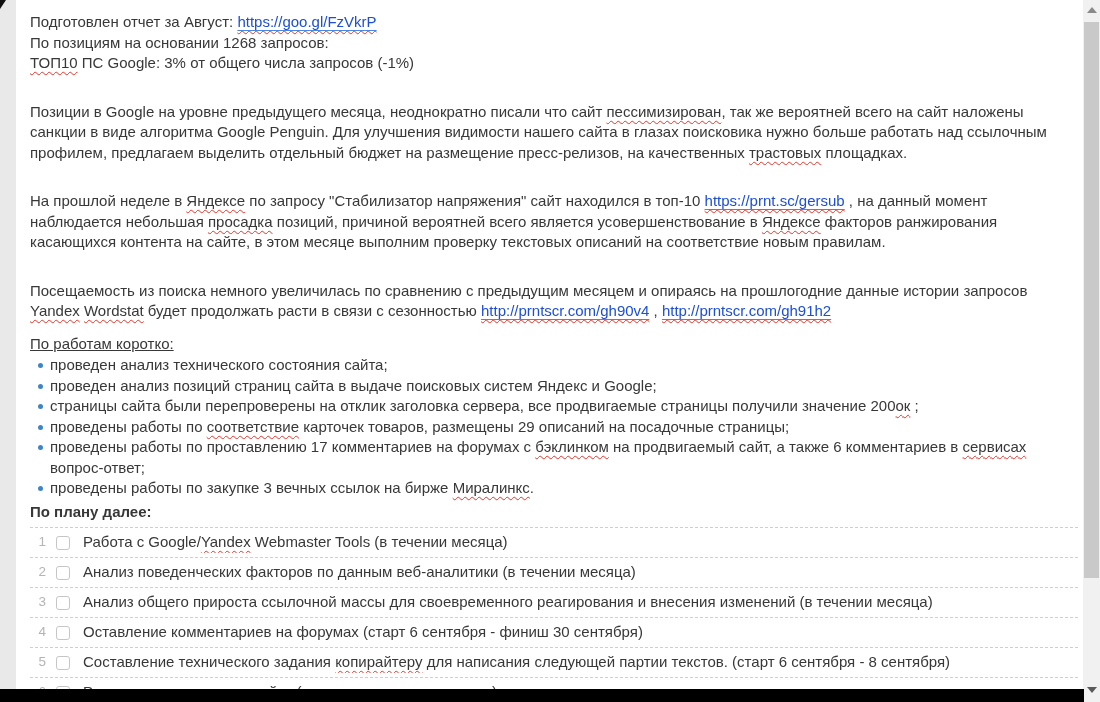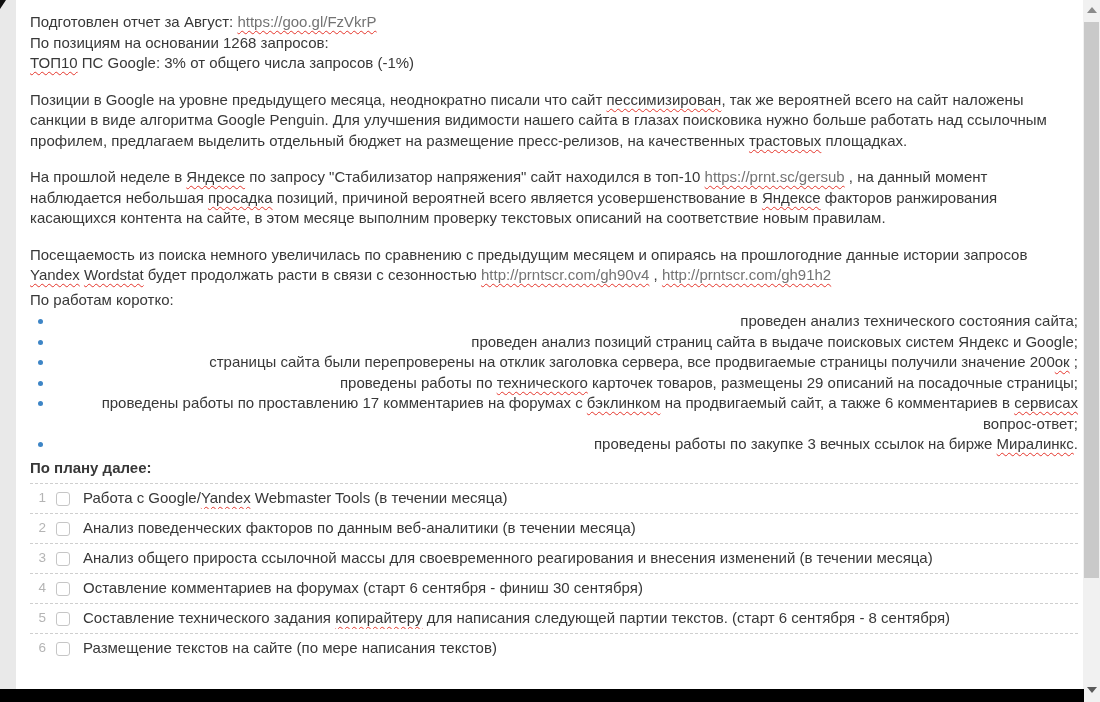--- a/index.html
+++ b/index.html
@@ -6,31 +6,31 @@
   html,body { width:1100px; height:702px; overflow:hidden; background:#fff; }
   body { font-family:"Liberation Sans", sans-serif; font-size:15px; line-height:20.5px; color:#383838; position:relative; }
 
   .left-strip { position:absolute; left:0; top:0; width:16px; height:702px; background:#e9e9e9; }
   .corner-mark { position:absolute; left:0; top:0; width:0; height:0;
                  border-top:9px solid #101010; border-right:6px solid transparent; }
 
   .content { position:absolute; left:30px; top:12px; width:1048px; }
 
   .line { white-space:nowrap; }
-  .para { margin-top:16px; }
+  .para { margin-top:28px; }
   .intro { margin-top:0; }
 
-  .seg-link { color:#737373; text-decoration-color:#4a86e8; }
+  .seg-link { color:#1d4ed8; text-decoration:underline; text-decoration-color:#4a86e8; }
   .seg-sp   { text-decoration-line:underline; text-decoration-style:wavy; text-decoration-color:#e5352b;
               text-decoration-thickness:1px; text-underline-offset:3px; text-decoration-skip-ink:none; }
   .seg-i    { }
 
-  .works-heading { margin-top:4px; }
+  .works-heading { margin-top:12px;text-decoration:underline; }
   .works-list { list-style:none; margin-top:1px; }
-  .works-list li { position:relative; padding-left:20px;text-align:right; }
+  .works-list li { position:relative; padding-left:20px; }
   .works-list li::before { content:''; position:absolute; left:8px; top:8px; width:5px; height:5px;
                            border-radius:50%; background:#3d85c6; }
 
   .plan-heading { font-weight:bold; margin-top:3px; margin-bottom:5px; }
   .plan-list { width:100%; }
   .plan-row { display:flex; align-items:center; height:30px; border-top:1px dashed #cfcfcf; }
   .plan-num { width:16px; text-align:right; color:#b4b4b4; font-size:13.5px; flex:0 0 auto; }
   .plan-checkbox { width:14px; height:14px; border:1px solid #c6c6c6; border-radius:3px; background:#fff;
                    margin-left:10px; margin-right:13px; flex:0 0 auto; }
   .plan-text { white-space:nowrap; overflow:hidden; }
@@ -62,21 +62,21 @@
       <div class="para">Позиции в Google на уровне предыдущего месяца, неоднократно писали что сайт <span class="seg-sp">пессимизирован</span>, так же вероятней всего на сайт наложены санкции в виде алгоритма Google Penguin. Для улучшения видимости нашего сайта в глазах поисковика нужно больше работать над ссылочным профилем, предлагаем выделить отдельный бюджет на размещение пресс-релизов, на качественных <span class="seg-sp">трастовых</span> площадках.</div>
       <div class="para">На прошлой неделе в <span class="seg-sp">Яндексе</span> по запросу "Стабилизатор напряжения" сайт находился в топ-10 <span class="seg-sp"><span class="seg-link">https://prnt.sc/gersub</span></span> , на данный момент наблюдается небольшая <span class="seg-sp">просадка</span> позиций, причиной вероятней всего является усовершенствование в <span class="seg-sp">Яндексе</span> факторов ранжирования касающихся контента на сайте, в этом месяце выполним проверку текстовых описаний на соответствие новым правилам.</div>
       <div class="para">Посещаемость из поиска немного увеличилась по сравнению с предыдущим месяцем и опираясь на прошлогодние данные истории запросов <span class="seg-sp">Yandex</span> <span class="seg-sp">Wordstat</span> будет продолжать расти в связи с сезонностью <span class="seg-sp"><span class="seg-link">http://prntscr.com/gh90v4</span></span>  , <span class="seg-sp"><span class="seg-link">http://prntscr.com/gh91h2</span></span></div>
     </div>
 
   <div class="works-heading">По работам коротко:</div>
   <ul class="works-list">
       <li>проведен анализ технического состояния сайта;</li>
       <li>проведен анализ позиций страниц сайта в выдаче поисковых систем Яндекс и Google;</li>
       <li>страницы сайта были перепроверены на отклик заголовка сервера, все продвигаемые страницы получили значение 200<span class="seg-sp">ок</span> ;</li>
-      <li>проведены работы по <span class="seg-sp">технического</span> карточек товаров, размещены 29 описаний на посадочные страницы;</li>
+      <li>проведены работы по <span class="seg-sp">соответствие</span> карточек товаров, размещены 29 описаний на посадочные страницы;</li>
       <li>проведены работы по проставлению 17 комментариев на форумах с <span class="seg-sp">бэклинком</span> на продвигаемый сайт, а также 6 комментариев в <span class="seg-sp">сервисах</span> вопрос-ответ;</li>
       <li>проведены работы по закупке 3 вечных ссылок на бирже <span class="seg-sp">Миралинкс</span>.</li>
     </ul>
 
   <div class="plan-heading">По плану далее:</div>
   <div class="plan-list">
       <div class="plan-row">
         <div class="plan-num">1</div>
         <div class="plan-checkbox"></div>
         <div class="plan-text">Работа с Google/<span class="seg-sp">Yandex</span> Webmaster Tools (<span class="seg-i">в течении месяца</span>)</div>

